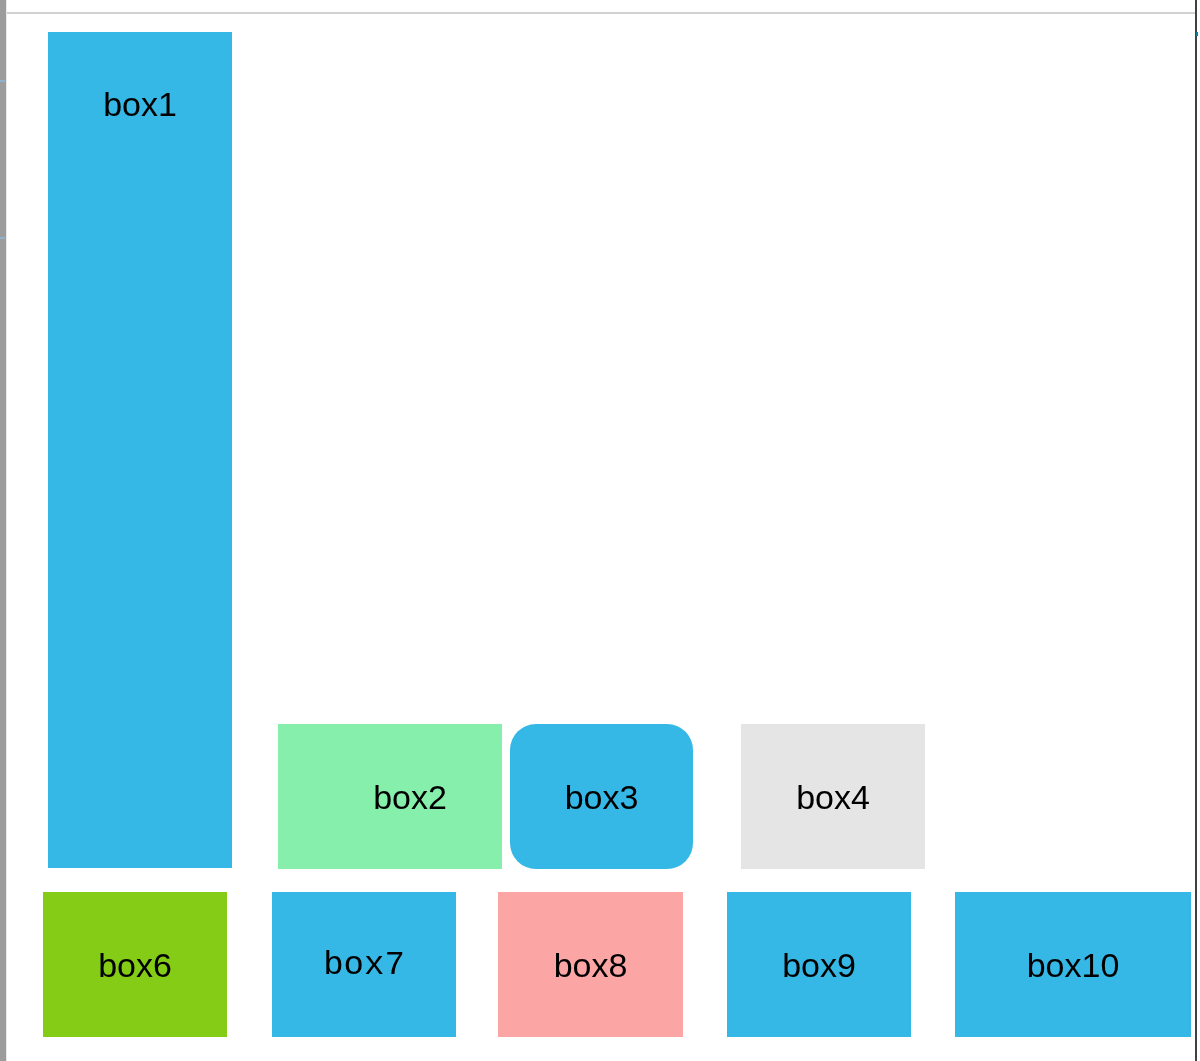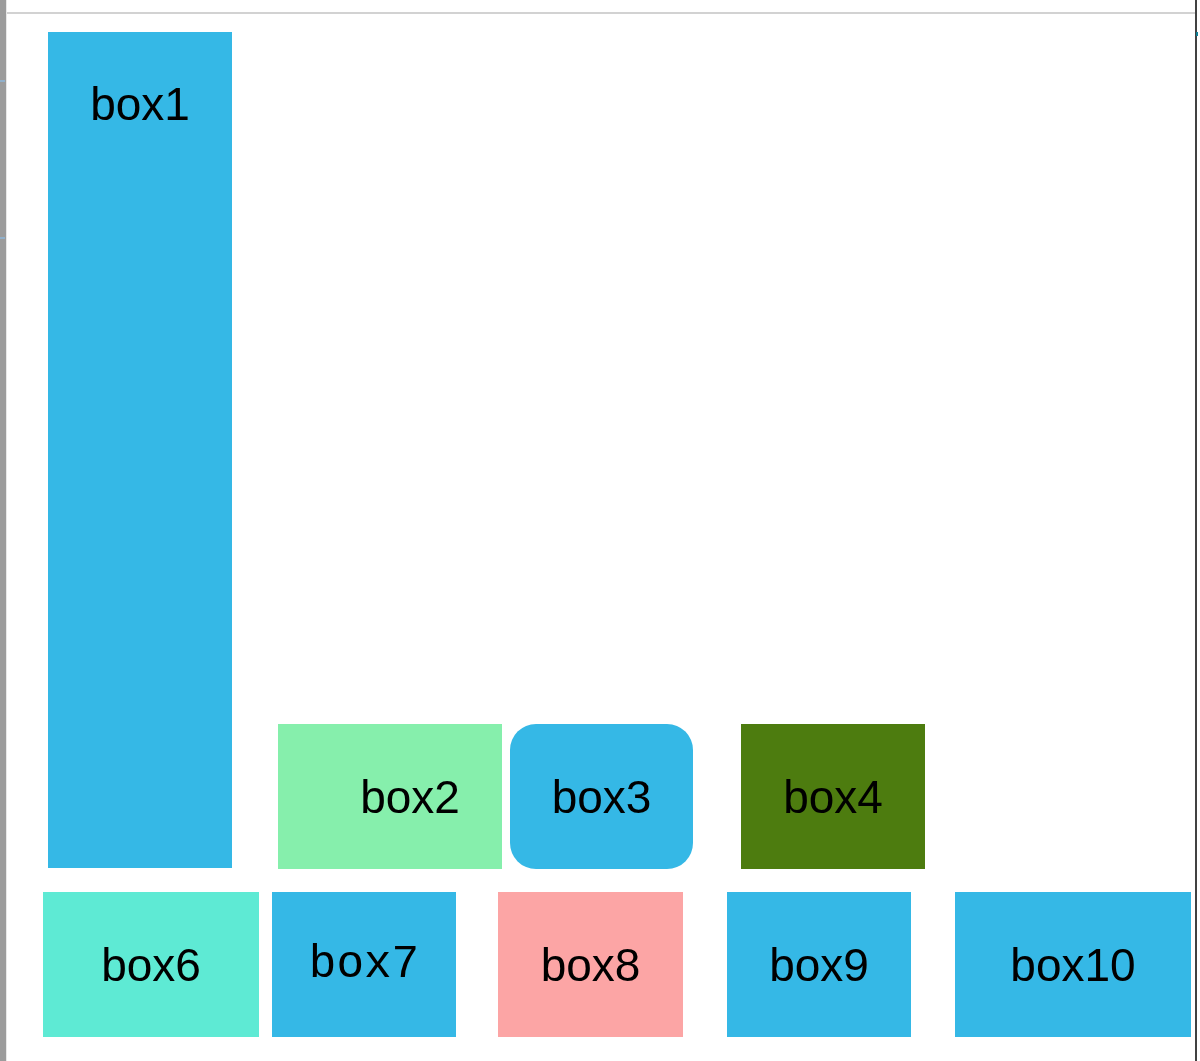--- a/index.html
+++ b/index.html
@@ -80,21 +80,21 @@
     position: absolute;
     left: 0; top: 0;
     width: 1200px;
     height: 1061px;
   }
   .box {
     position: absolute;
     display: flex;
     align-items: center;
     justify-content: center;
-    font-size: 46px;
+    font-size: 34px;
     line-height: 52px;
     font-weight: 400;
     color: #000000;
     text-align: right;
   }
   .box.tall {
     align-items: flex-start;
     padding-top: 46px;
     box-sizing: border-box;
   }
@@ -118,22 +118,22 @@
       <div class="tick" style="top: 80px;"></div>
       <div class="tick" style="top: 237px;"></div>
     </div>
 
   <div id="top-divider"></div>
 
   <div id="grid-layer">
       <div class="box tall" style="left: 48px; top: 32px; width: 184px; height: 836px; background: rgb(53, 184, 230); color: rgb(0, 0, 0);">box1</div>
       <div class="box" style="left: 278px; top: 724px; width: 184px; height: 145px; background: #86efac; color: rgb(0, 0, 0); padding-left: 40px;">box2</div>
       <div class="box" style="left: 510px; top: 724px; width: 183px; height: 145px; background: rgb(53, 184, 230); color: rgb(0, 0, 0); border-radius: 26px;">box3</div>
-      <div class="box" style="left: 741px; top: 724px; width: 184px; height: 145px; background: #4d7c0f; color: rgb(0, 0, 0);">box4</div>
-      <div class="box" style="left: 43px; top: 892px; width: 216px; height: 145px; background: #5eead4; color: rgb(0, 0, 0);">box6</div>
+      <div class="box" style="left: 741px; top: 724px; width: 184px; height: 145px; background: #e5e5e5; color: rgb(0, 0, 0);">box4</div>
+      <div class="box" style="left: 43px; top: 892px; width: 184px; height: 145px; background: #84cc16; color: rgb(0, 0, 0);">box6</div>
       <div class="box" style="left: 272px; top: 892px; width: 184px; height: 145px; background: rgb(53, 184, 230); color: rgb(0, 0, 0); font-family: Liberation Mono, monospace;">box7</div>
       <div class="box" style="left: 498px; top: 892px; width: 185px; height: 145px; background: #fca5a5; color: rgb(0, 0, 0);">box8</div>
       <div class="box" style="left: 727px; top: 892px; width: 184px; height: 145px; background: rgb(53, 184, 230); color: rgb(0, 0, 0);">box9</div>
       <div class="box" style="left: 955px; top: 892px; width: 236px; height: 145px; background: rgb(53, 184, 230); color: rgb(0, 0, 0);">box10</div>
     </div>
 
   <div id="right-border"></div>
   <div id="accent-dot"></div>
 
 </div>

